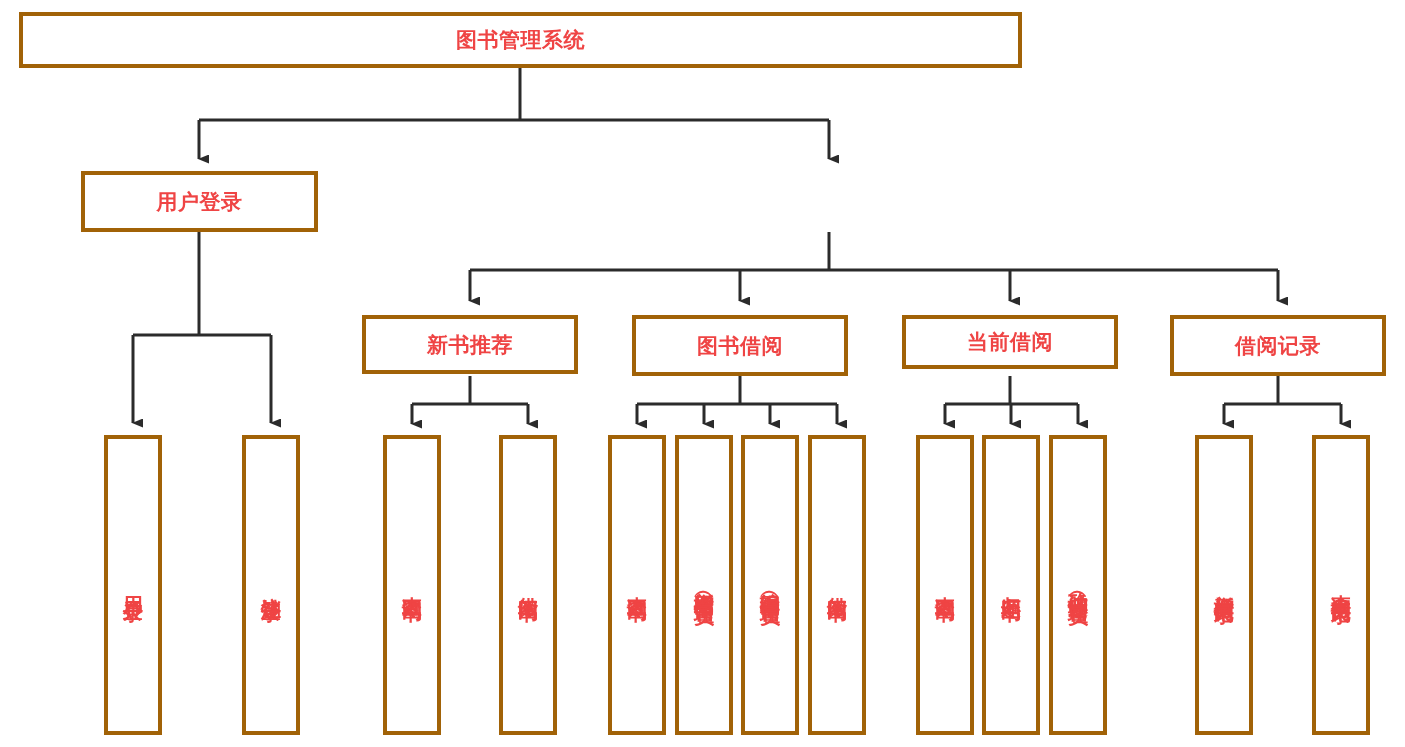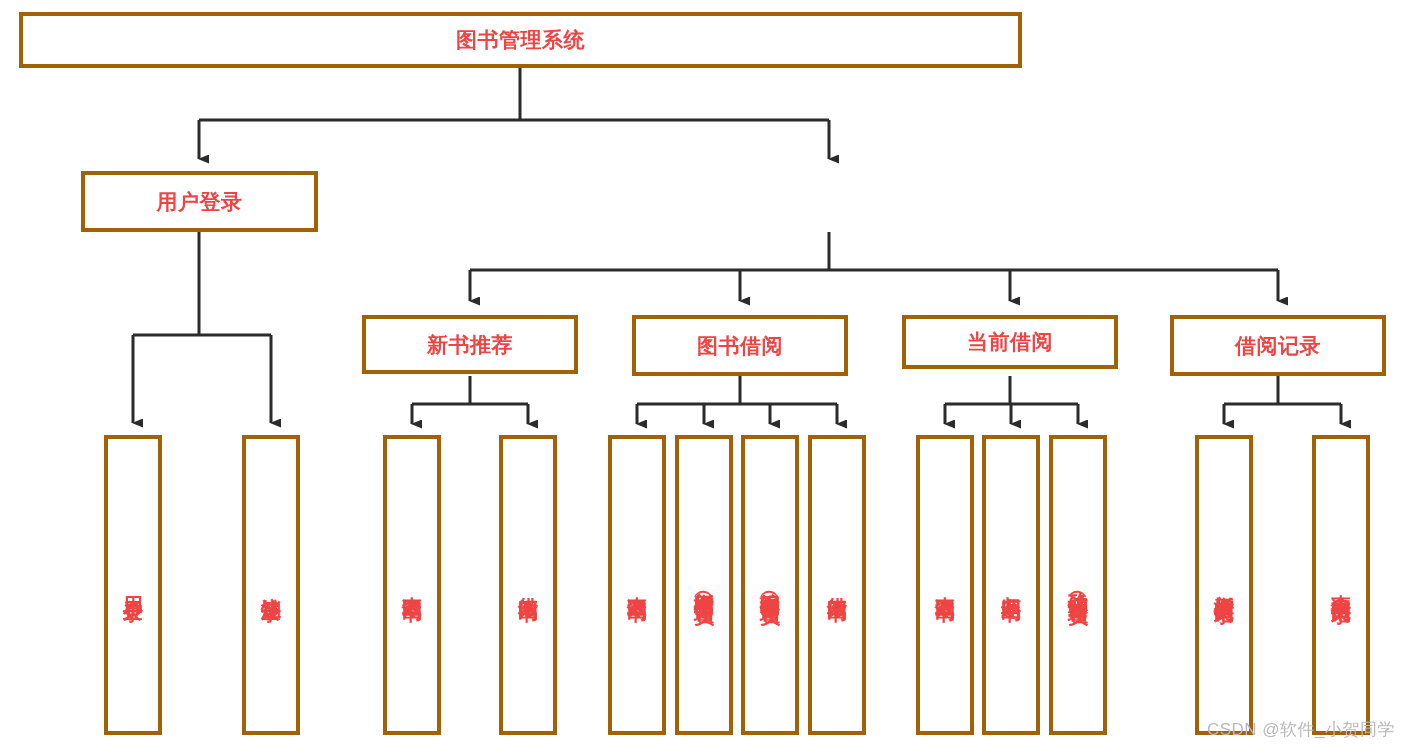--- a/index.html
+++ b/index.html
@@ -184,15 +184,14 @@
     <span class="label">确认归还（管理员）</span>
   </div>
 
   <div class="node vertical" style="left:1195px; top:435px; width:58px; height:300px;">
     <span class="label">新增借阅记录</span>
   </div>
   <div class="node vertical" style="left:1312px; top:435px; width:58px; height:300px;">
     <span class="label">查询借阅记录</span>
   </div>
 
-  <div id="watermark">CSDN @软件_小贺同学</div>
 
 </div>
 
 </body></html>

